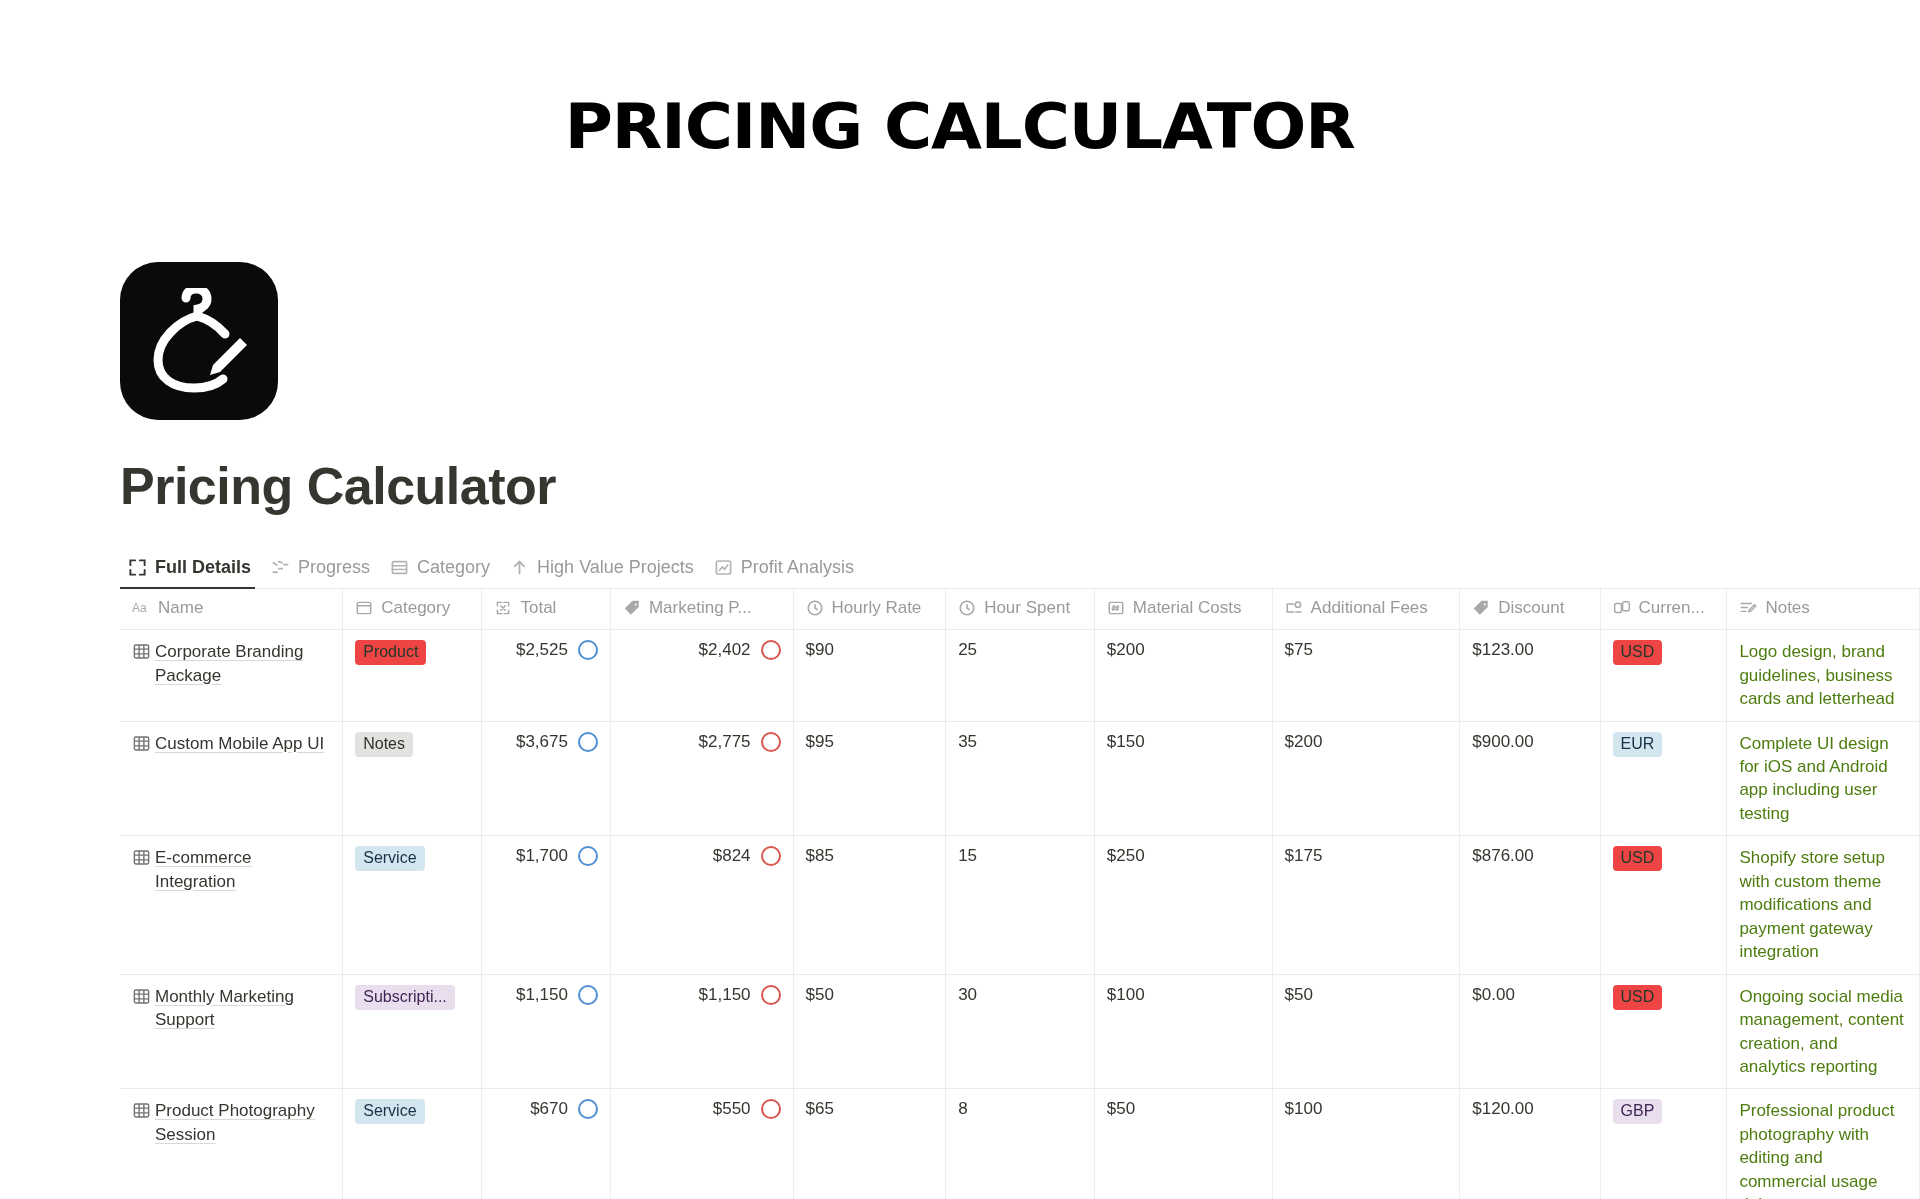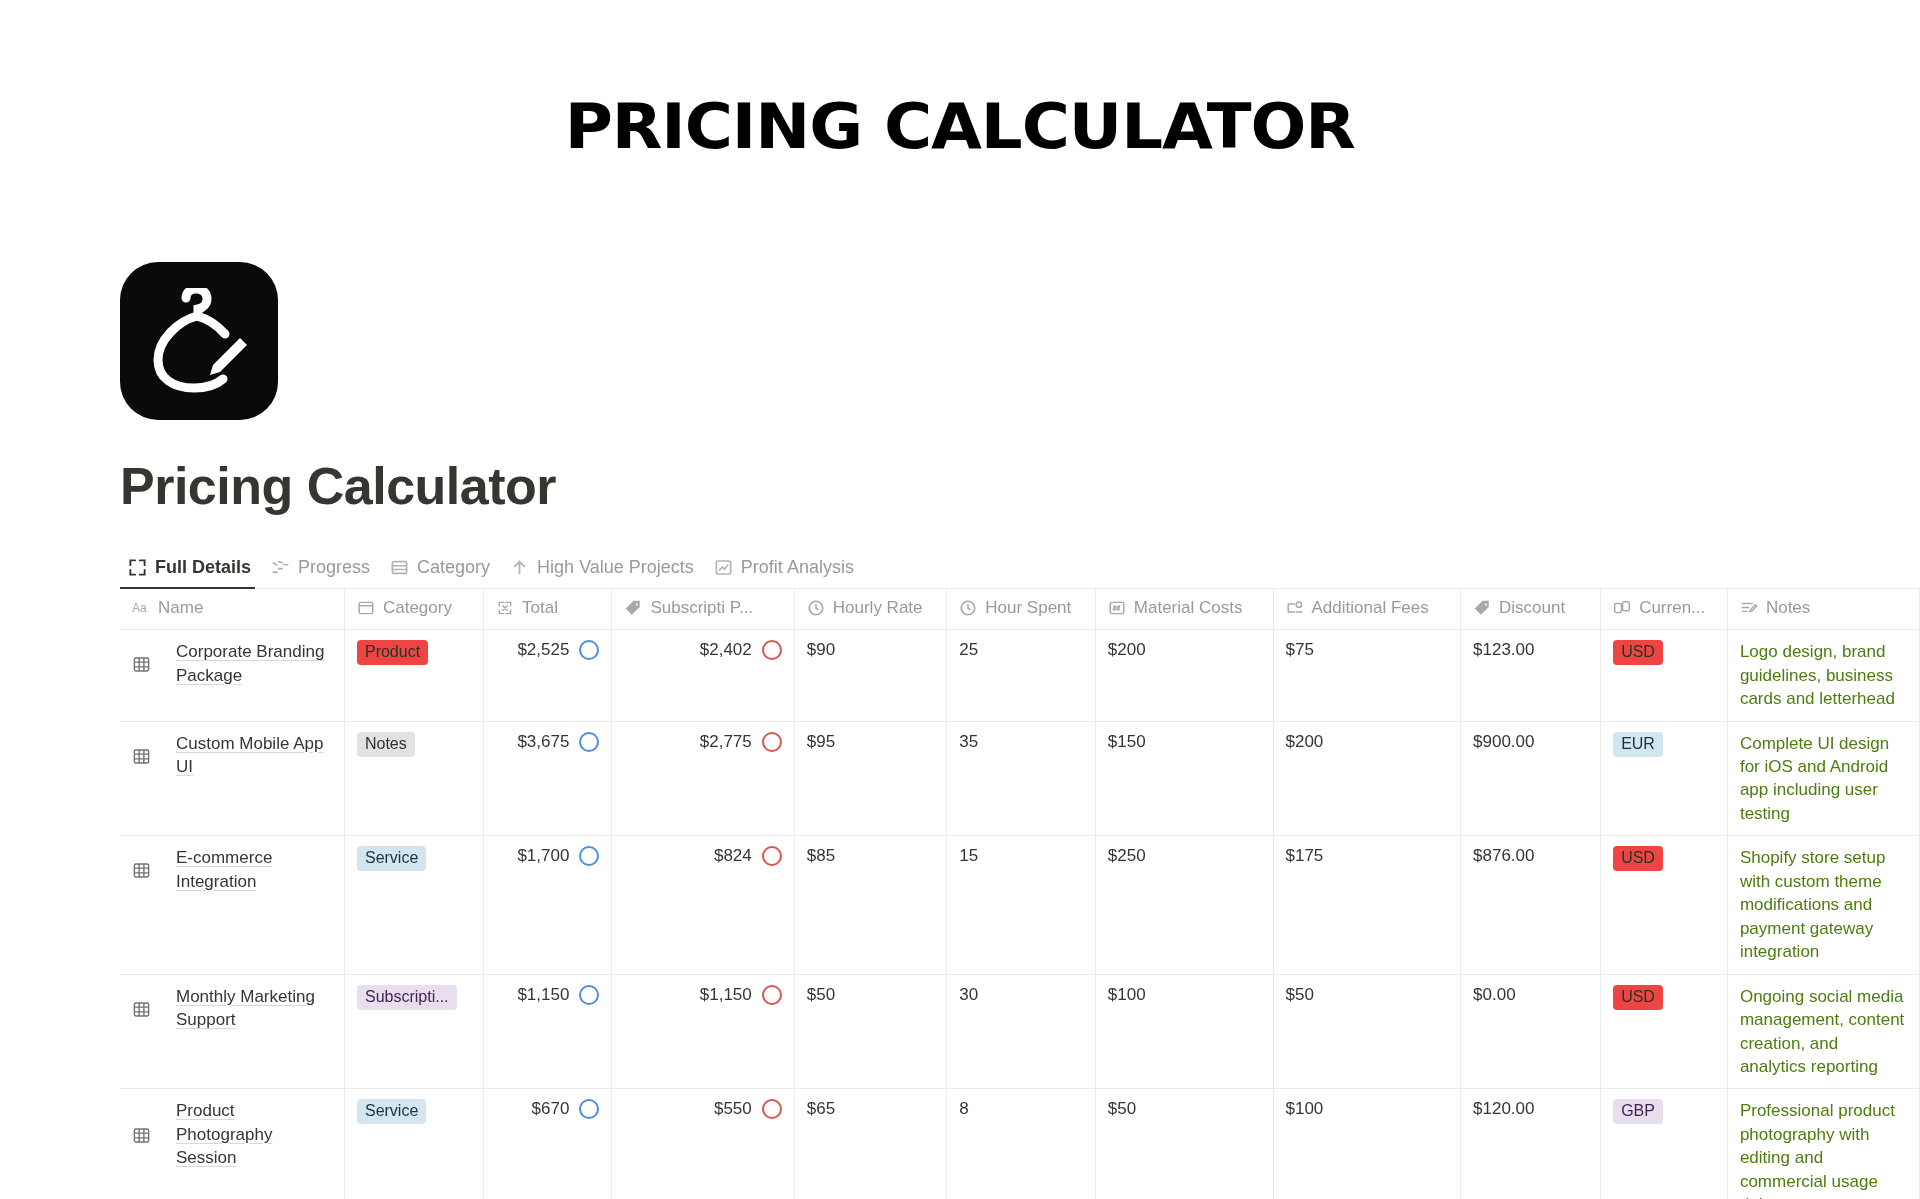--- a/index.html
+++ b/index.html
@@ -108,21 +108,21 @@
     font-weight: 400;
     font-size: 17px;
     padding-top: 9px; padding-bottom: 11px;
     white-space: nowrap;
   }
   .th-inner { display: flex; align-items: center; gap: 8px; }
   .th-inner .hico { width: 18px; height: 18px; display: inline-flex; flex: 0 0 18px; opacity: .85; }
   .num { text-align: right; }
   td.num { text-align: right; }
 
-  .cell-name { display: flex; align-items: center; gap: 25px; line-height: 1.38; }
+  .cell-name { display: flex; align-items: flex-start; gap: 4px; line-height: 1.38; }
   .cell-name .pgico { width: 19px; height: 19px; flex: 0 0 19px; margin-top: 2px; opacity: .85; }
   .cell-name .txt {
     color: #37352f;
     text-decoration: underline;
     text-decoration-color: #d8d8d6;
     text-underline-offset: 3px;
   }
 
   .tag {
     display: inline-block;
@@ -274,21 +274,21 @@
                 <span>Total</span>
               </div>
             </th>
             <th class="c-disc">
               <div class="th-inner">
                 <span class="hico">
                   <svg width="18" height="18" viewBox="0 0 16 16" fill="#9b9a97">
                       <path d="M8.5 1.5H14v5.5L7 14 1.5 8.5zM11.4 4a.9.9 0 100 1.8.9.9 0 000-1.8z"></path>
                     </svg>
                 </span>
-                <span>Subscripti P...</span>
+                <span>Marketing P...</span>
               </div>
             </th>
             <th class="c-rate">
               <div class="th-inner">
                 <span class="hico">
                   <svg width="18" height="18" viewBox="0 0 16 16" fill="none" stroke="#9b9a97" stroke-width="1.4">
                       <circle cx="8" cy="8" r="6"></circle>
                       <path d="M8 4.6V8l2.4 1.6"></path>
                     </svg>
                 </span>

